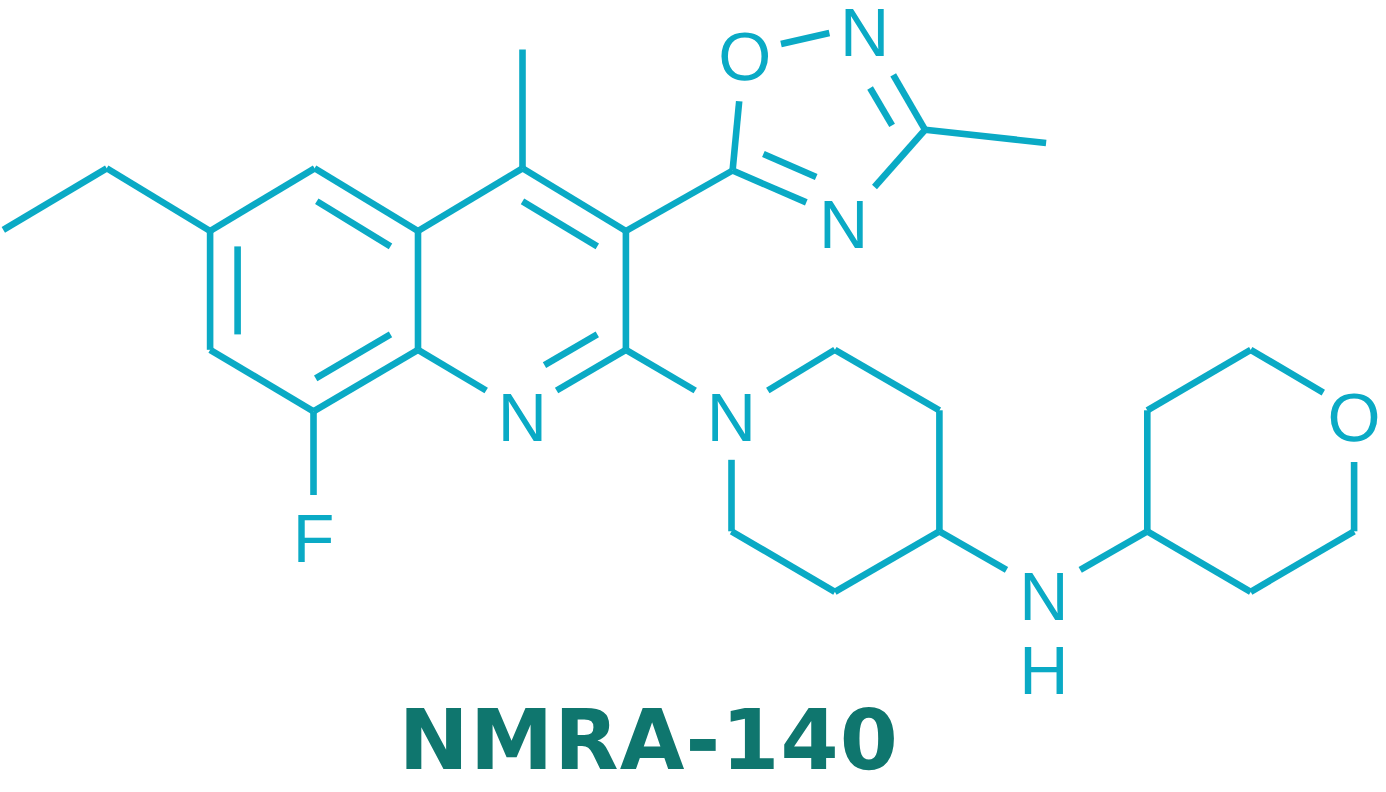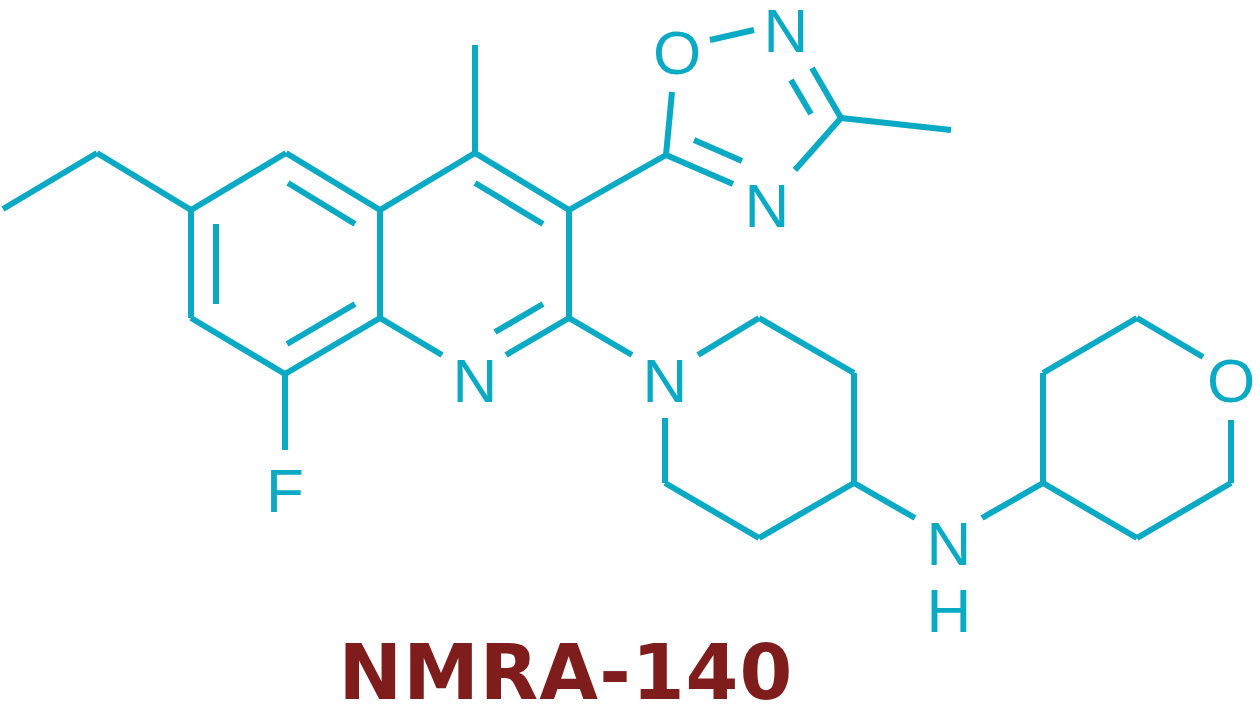--- a/index.html
+++ b/index.html
@@ -1,21 +1,21 @@
 <!DOCTYPE html>
 <html><head>
 <meta charset="utf-8">
 <style>
   html, body { margin: 0; padding: 0; background: #ffffff; }
   body { width: 1260px; height: 720px; position: relative; overflow: hidden; }
   #structure { position: absolute; left: 0; top: 0; }
   .bond { stroke: #0aaac5; stroke-width: 6; stroke-linecap: butt; fill: none; }
   .atom { fill: #0aaac5; font-family: "Liberation Sans", sans-serif; font-size: 62px; text-anchor: middle; dominant-baseline: central; }
   .title { position: absolute; left: 0; width: 1132px; top: 628px; text-align: center;
-           font-family: "DejaVu Sans", sans-serif; font-weight: bold; font-size: 76px; color: #7f1d1d; letter-spacing: 1px; }
+           font-family: "DejaVu Sans", sans-serif; font-weight: bold; font-size: 76px; color: #0f766e; letter-spacing: 1px; padding-left: 24px; }
 </style>
 </head>
 <body>
 
 <svg id="structure" width="1260" height="720" viewBox="0 0 1260 720">
   <g>
 
     <line class="bond" x1="3" y1="209" x2="97" y2="153"></line>
     <line class="bond" x1="97" y1="153" x2="191" y2="210"></line>
 

